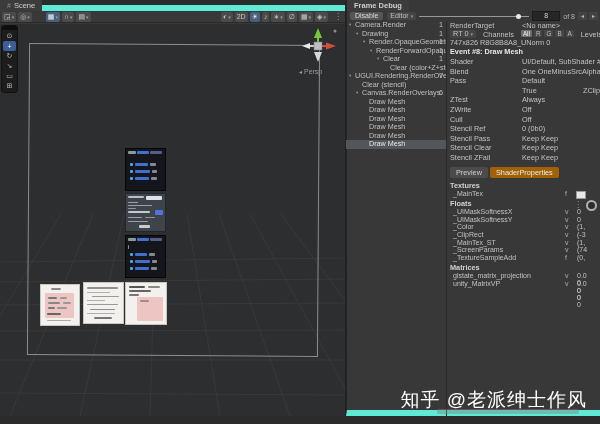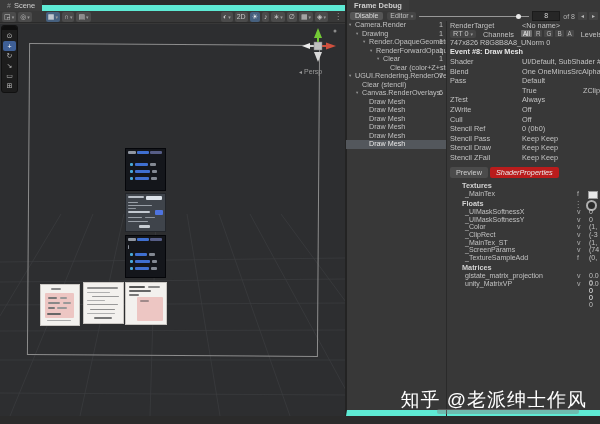--- a/index.html
+++ b/index.html
@@ -74,22 +74,22 @@
   .sizerow{height:8px;line-height:8px;padding-left:3px;white-space:nowrap;}
   .eventrow{height:10px;line-height:10px;padding-left:3px;font-weight:bold;color:#e6e6e6;white-space:nowrap;}
   .chrow{display:flex;align-items:flex-start;height:9px;padding-left:3px;gap:7px;white-space:nowrap;}
   .chbox{height:7px;line-height:7px;padding:0 2px;background:#474747;border-radius:1px;font-size:6.3px;color:#bdbdbd;}
   .chbox.on{background:#6e6e6e;color:#f0f0f0;}
   .minislider{position:relative;width:14px;height:7px;}
   .minislider .track{position:absolute;left:0;right:0;top:3px;height:1px;background:#8f8f8f;}
   .minislider .handle{position:absolute;left:1px;top:1.5px;width:4px;height:4px;border-radius:50%;background:#ddd;}
   .proptabs{display:flex;gap:2px;margin:4px 0 3px 3px;height:11px;font-size:7.3px;}
   .ptab{height:11px;line-height:11px;padding:0 6px;background:#4b4b4b;border-radius:2px;color:#cfcfcf;}
-  .ptab.on{background:#b91c1c;color:#eaeaea;font-style:italic;}
-  .sp{position:relative;padding-left:6px;min-height:7.6px;line-height:7.6px;font-size:7px;white-space:nowrap;margin-left:12px;}
+  .ptab.on{background:#a16207;color:#eaeaea;}
+  .sp{position:relative;padding-left:6px;min-height:7.6px;line-height:7.6px;font-size:7px;white-space:nowrap;}
   .sp.header{padding-left:3px;height:9px;line-height:9px;font-weight:bold;color:#d2d2d2;margin-top:2px;font-size:7.3px;}
   .spflag{position:absolute;left:118px;top:0;color:#b0b0b0;}
   .spval{position:absolute;left:130px;top:0;white-space:pre-line;line-height:7.2px;}
   .texicon{position:absolute;left:129px;top:1px;width:8px;height:6px;background:#e8e8e8;border:1px solid #9a9a9a;}
   
   .wm-bar{position:absolute;top:409px;right:21px;width:142px;height:5px;background:#828282;opacity:.45;border-radius:2px;z-index:8;}
   .watermark{position:absolute;top:387px;right:13px;font-size:19px;color:#ffffff;font-weight:500;letter-spacing:1px;z-index:9;white-space:nowrap;}
   .bottom-strip{position:absolute;left:0;top:416px;width:600px;height:8px;background:#2b2b2b;z-index:7;}
 </style>
 </head>
@@ -504,21 +504,21 @@
               <span class="dval">0 (0b0)</span>
             </div>
 
 
             <div class="drow" style="height:9.6px;line-height:9.6px;">
               <span>Stencil Pass</span>
               <span class="dval">Keep Keep</span>
             </div>
 
             <div class="drow" style="height:9.6px;line-height:9.6px;">
-              <span>Stencil Draw</span>
+              <span>Stencil Clear</span>
               <span class="dval">Keep Keep</span>
             </div>
 
             <div class="drow" style="height:9.6px;line-height:9.6px;">
               <span>Stencil ZFail</span>
               <span class="dval">Keep Keep</span>
             </div>
           </div>
 
         <div class="proptabs">

